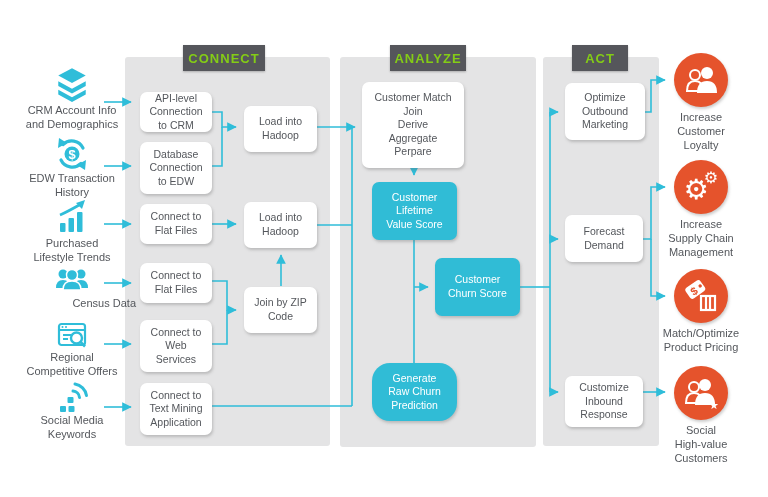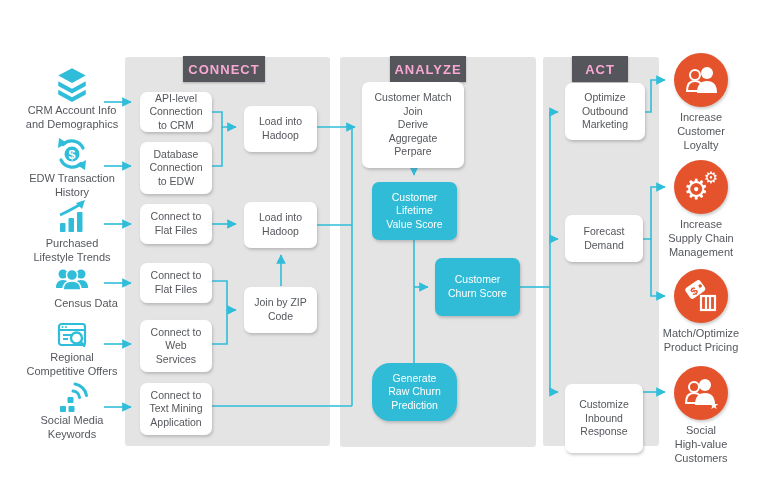--- a/index.html
+++ b/index.html
@@ -1,21 +1,21 @@
 <!DOCTYPE html>
 <html><head>
 <meta charset="utf-8">
 <style>
   html,body{margin:0;padding:0;background:#fff;}
   .stage{position:relative;width:768px;height:497px;background:#fff;overflow:hidden;
          font-family:"Liberation Sans",sans-serif;color:#54575C;}
   .panel{position:absolute;background:#E4E4E5;border-radius:3px;}
-  .phase-header{position:absolute;background:#55565B;color:#f9a8d4;font-weight:bold;
+  .phase-header{position:absolute;background:#55565B;color:#84cc16;font-weight:bold;
         font-size:13px;letter-spacing:1px;display:flex;align-items:center;justify-content:center;
-        box-shadow:0 1px 2px rgba(0,0,0,.25);margin-top:11px;}
+        box-shadow:0 1px 2px rgba(0,0,0,.25);}
   .node{position:absolute;background:#fff;border-radius:7px;display:flex;align-items:center;
         justify-content:center;text-align:center;font-size:10.5px;line-height:1.3;
         white-space:pre-line;box-shadow:1px 2px 3px rgba(110,110,110,.35);color:#54575C;}
   .node.cyan{background:#30BCD6;color:#fff;}
   .src-icon{position:absolute;display:flex;align-items:center;justify-content:center;}
   .src-label{position:absolute;text-align:center;font-size:11px;line-height:1.25;white-space:pre-line;}
   .outcome-circle{position:absolute;width:54px;height:54px;border-radius:50%;background:#E5532C;
         display:flex;align-items:center;justify-content:center;box-shadow:1px 2px 3px rgba(110,110,110,.35);}
   .outcome-label{position:absolute;width:104px;text-align:center;font-size:11px;line-height:1.28;white-space:pre-line;}
   svg.wires{position:absolute;left:0;top:0;pointer-events:none;}
@@ -123,21 +123,21 @@
   <div class="src-icon" style="left:52px;top:261px;width:40px;height:36px;">
     <svg width="40" height="36" viewBox="0 0 40 36" fill="#2FBDD9">
       <circle cx="11" cy="13" r="4.5"></circle>
         <path d="M4,27 q0,-8 7,-8 q7,0 7,8 z"></path>
       <circle cx="29" cy="13" r="4.5"></circle>
         <path d="M22,27 q0,-8 7,-8 q7,0 7,8 z"></path>
       <circle cx="20" cy="14" r="5.5" stroke="#fff" stroke-width="1.4"></circle>
       <path d="M11,29 q0,-9 9,-9 q9,0 9,9 z" stroke="#fff" stroke-width="1.4"></path>
     </svg>
   </div>
-  <div class="src-label" style="left:24px;top:297px;width:124px;">Census Data</div>
+  <div class="src-label" style="left:12px;top:297px;width:124px;text-align:right;">Census Data</div>
 
   <div class="src-icon" style="left:54px;top:317px;width:36px;height:36px;">
     <svg width="36" height="36" viewBox="0 0 36 36" fill="none" stroke="#2FBDD9">
       <rect x="5" y="7" width="26" height="21" rx="2.5" stroke-width="2.2"></rect>
       <path d="M5,13 H31" stroke-width="2"></path>
       <circle cx="8.5" cy="10" r="1" fill="#2FBDD9" stroke="none"></circle>
       <circle cx="12" cy="10" r="1" fill="#2FBDD9" stroke="none"></circle>
       <path d="M9,18 H17 M9,22 H14" stroke-width="1.8"></path>
       <circle cx="22.5" cy="21" r="5.5" stroke-width="2.4"></circle>
       <path d="M26.5,25 L31,29.5" stroke-width="2.6"></path>
@@ -197,21 +197,21 @@
 Churn Score</div>
   <div class="node cyan" style="left:372px;top:363px;width:85px;height:58px;border-radius:18px;">Generate
 Raw Churn
 Prediction</div>
 
   <div class="node" style="left:565px;top:83px;width:80px;height:57px;">Optimize
 Outbound
 Marketing</div>
   <div class="node" style="left:565px;top:215px;width:78px;height:47px;">Forecast
 Demand</div>
-  <div class="node" style="left:565px;top:384px;width:78px;height:69px;">Customize
+  <div class="node" style="left:565px;top:376px;width:78px;height:51px;">Customize
 Inbound
 Response</div>
 
   <div class="outcome-circle" style="left:674px;top:53px;">
     <svg width="40" height="40" viewBox="0 0 40 40">
       <circle cx="14" cy="15" r="5" fill="none" stroke="#fff" stroke-width="2"></circle>
       <path d="M6,31 q0,-10 8,-10 q8,0 8,10 z" fill="none" stroke="#fff" stroke-width="2"></path>
       <circle cx="26" cy="13" r="6" fill="#fff"></circle>
       <path d="M16,33 q0,-12 10,-12 q10,0 10,12 z" fill="#fff"></path>
     </svg>

